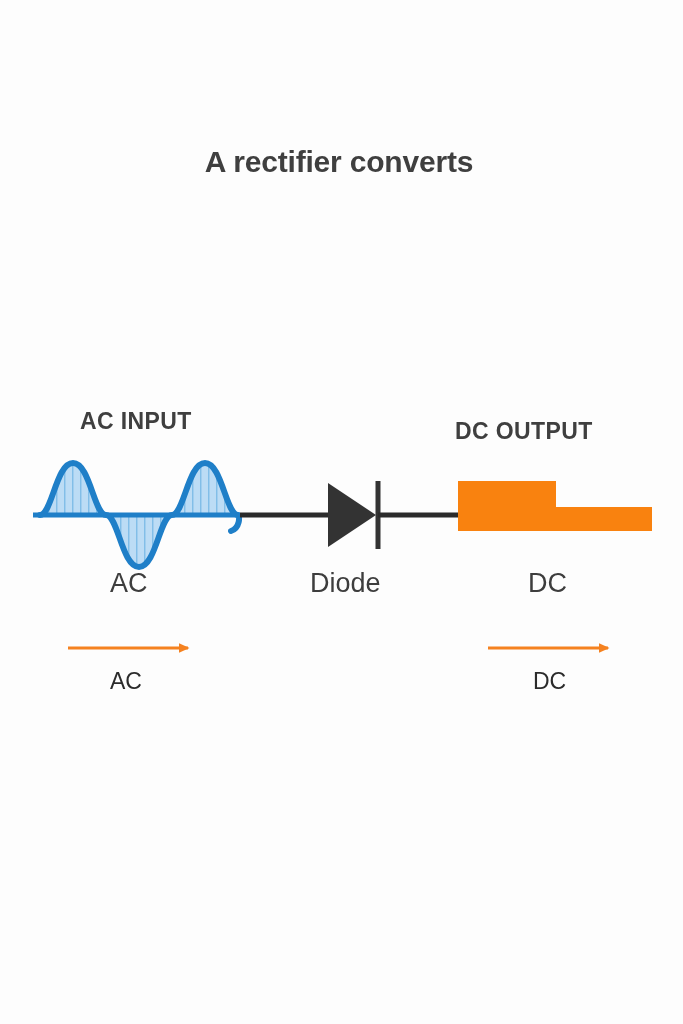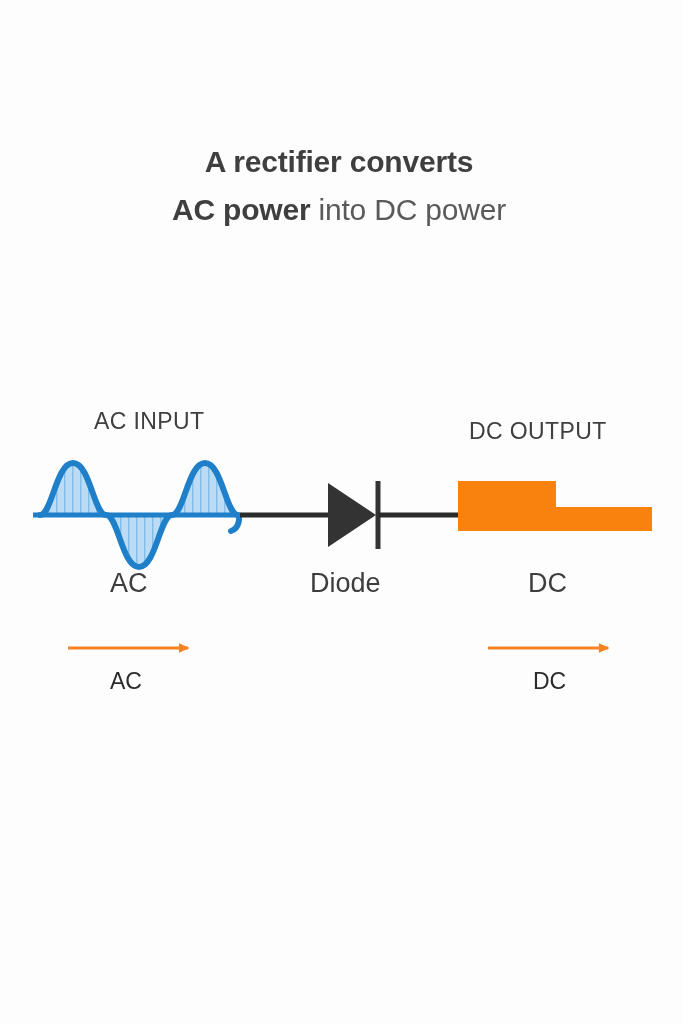--- a/index.html
+++ b/index.html
@@ -49,26 +49,25 @@
     width: 683px;
     height: 1024px;
   }
   .stage svg {
     display: block;
   }
 
   
   .section-title {
     position: absolute;
-    font-weight: normal;
+    font-weight: bold;
     font-size: 23px;
     letter-spacing: 0.4px;
     color: #3f3f3f;
     white-space: nowrap;
-    margin-left: 14px;
   }
   #ac-input-title { left: 80px;  top: 408px; }
   #dc-output-title { left: 455px; top: 418px; }
 
   
   .caption {
     position: absolute;
     font-size: 27px;
     font-weight: normal;
     color: #3d3d3d;
@@ -88,23 +87,20 @@
   }
   #ac-flow-label { left: 110px; top: 668px; }
   #dc-flow-label { left: 533px; top: 668px; }
 </style>
 </head>
 <body>
 
 <div class="heading">
   <span class="heading-line">
     <span class="strong">A rectifier converts</span>
-  </span>
-  <span class="heading-line">
-    <span class="strong">AC power</span><span class="light"> into DC power</span>
   </span>
 </div>
 
 <div class="stage">
   <svg width="683" height="1024" viewBox="0 0 683 1024" xmlns="http://www.w3.org/2000/svg">
     <defs>
 
       <pattern id="hatch" width="8" height="8" patternUnits="userSpaceOnUse">
         <rect width="8" height="8" fill="#bcdcf5"></rect>
         <line x1="0.8" y1="0" x2="0.8" y2="8" stroke="#6fb4e4" stroke-width="1.1"></line>

